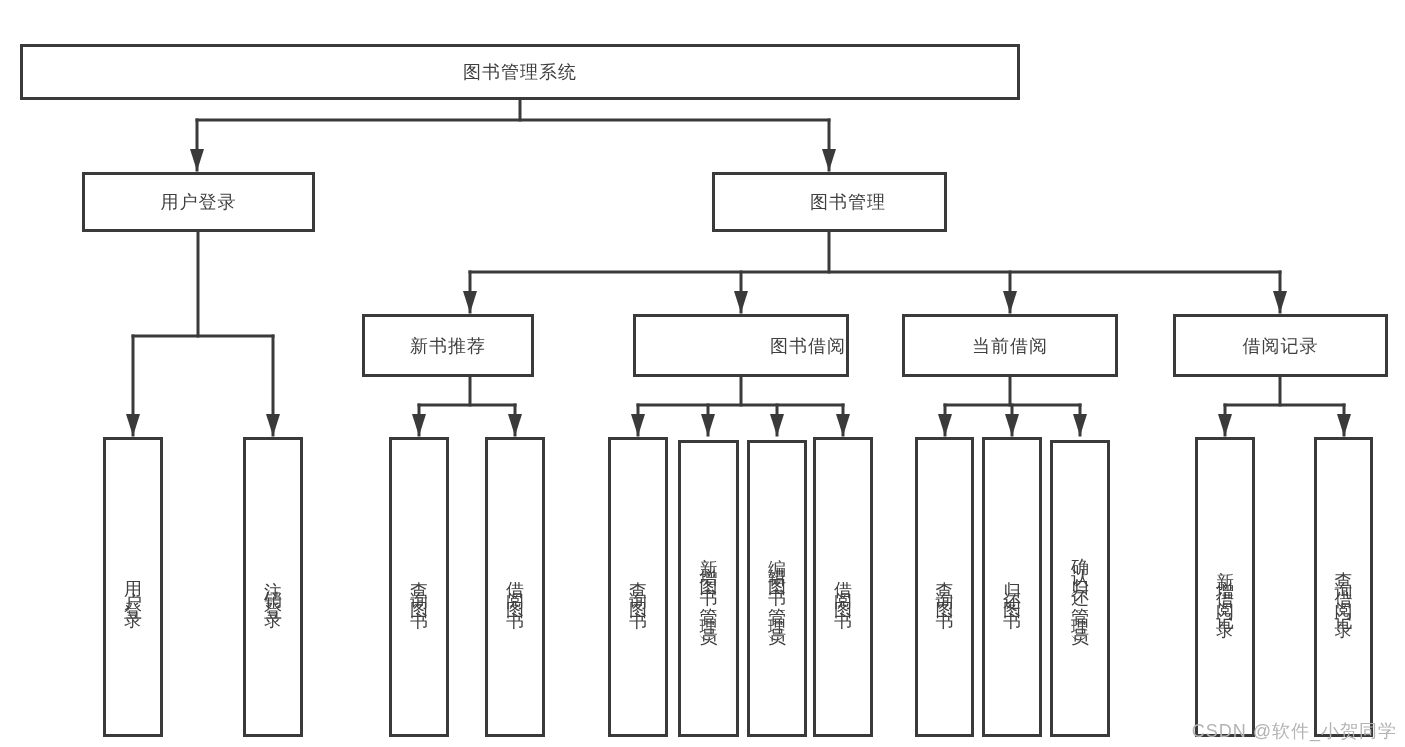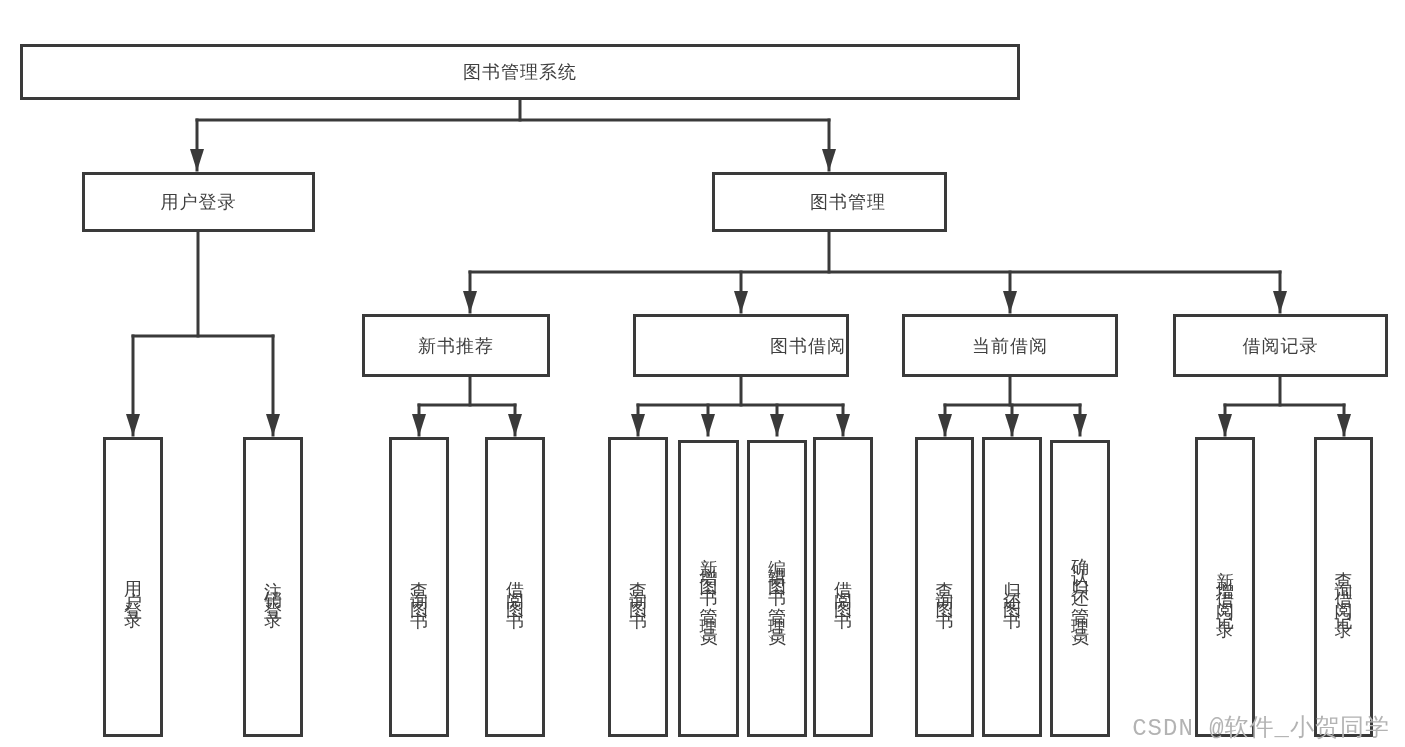--- a/index.html
+++ b/index.html
@@ -41,27 +41,26 @@
     letter-spacing:1px;
   }
   .node.v span{
     writing-mode:vertical-rl;
     text-orientation:mixed;
     letter-spacing:10px;
     line-height:1;
   }
   .watermark{
     position:absolute;
-    right:15px;bottom:4px;
-    font-size:24px;
+    right:8px;bottom:4px;
+    font-size:18px;
     color:var(--wm);
     letter-spacing:1px;
     z-index:10;
     white-space:nowrap;
-    font-family:Liberation Mono, monospace;
   }
 </style>
 </head>
 <body>
 
 <div id="stage">
 
   <svg class="connectors" width="1405" height="747" viewBox="0 0 1405 747" aria-hidden="true">
     <defs>
       <marker id="arrow" class="ah" viewBox="0 0 22 14" markerUnits="userSpaceOnUse" markerWidth="22" markerHeight="14" refX="21" refY="7" orient="auto">
@@ -114,21 +113,21 @@
     <span>图书管理系统</span>
   </div>
 
   <div class="node h" style="left:82px;top:172px;width:233px;height:60px;">
     <span>用户登录</span>
   </div>
   <div class="node h" style="left:712px;top:172px;width:235px;height:60px;padding-left:37px;">
     <span>图书管理</span>
   </div>
 
-  <div class="node h" style="left:362px;top:314px;width:188px;height:63px;">
+  <div class="node h" style="left:362px;top:314px;width:172px;height:63px;">
     <span>新书推荐</span>
   </div>
   <div class="node h" style="left:633px;top:314px;width:216px;height:63px;justify-content:flex-end;">
     <span>图书借阅</span>
   </div>
   <div class="node h" style="left:1173px;top:314px;width:215px;height:63px;">
     <span>借阅记录</span>
   </div>
   <div class="node h" style="left:902px;top:314px;width:216px;height:63px;">
     <span>当前借阅</span>

